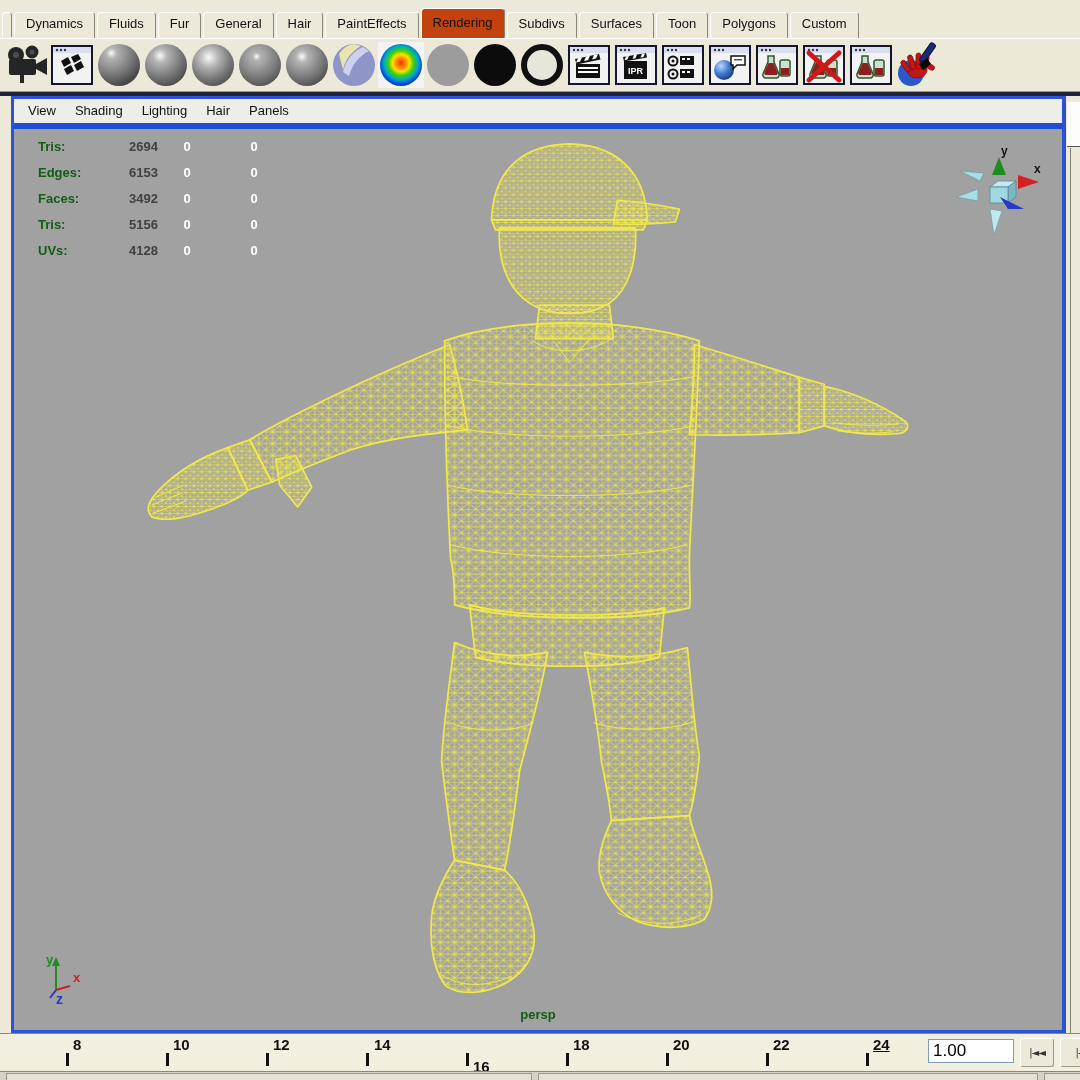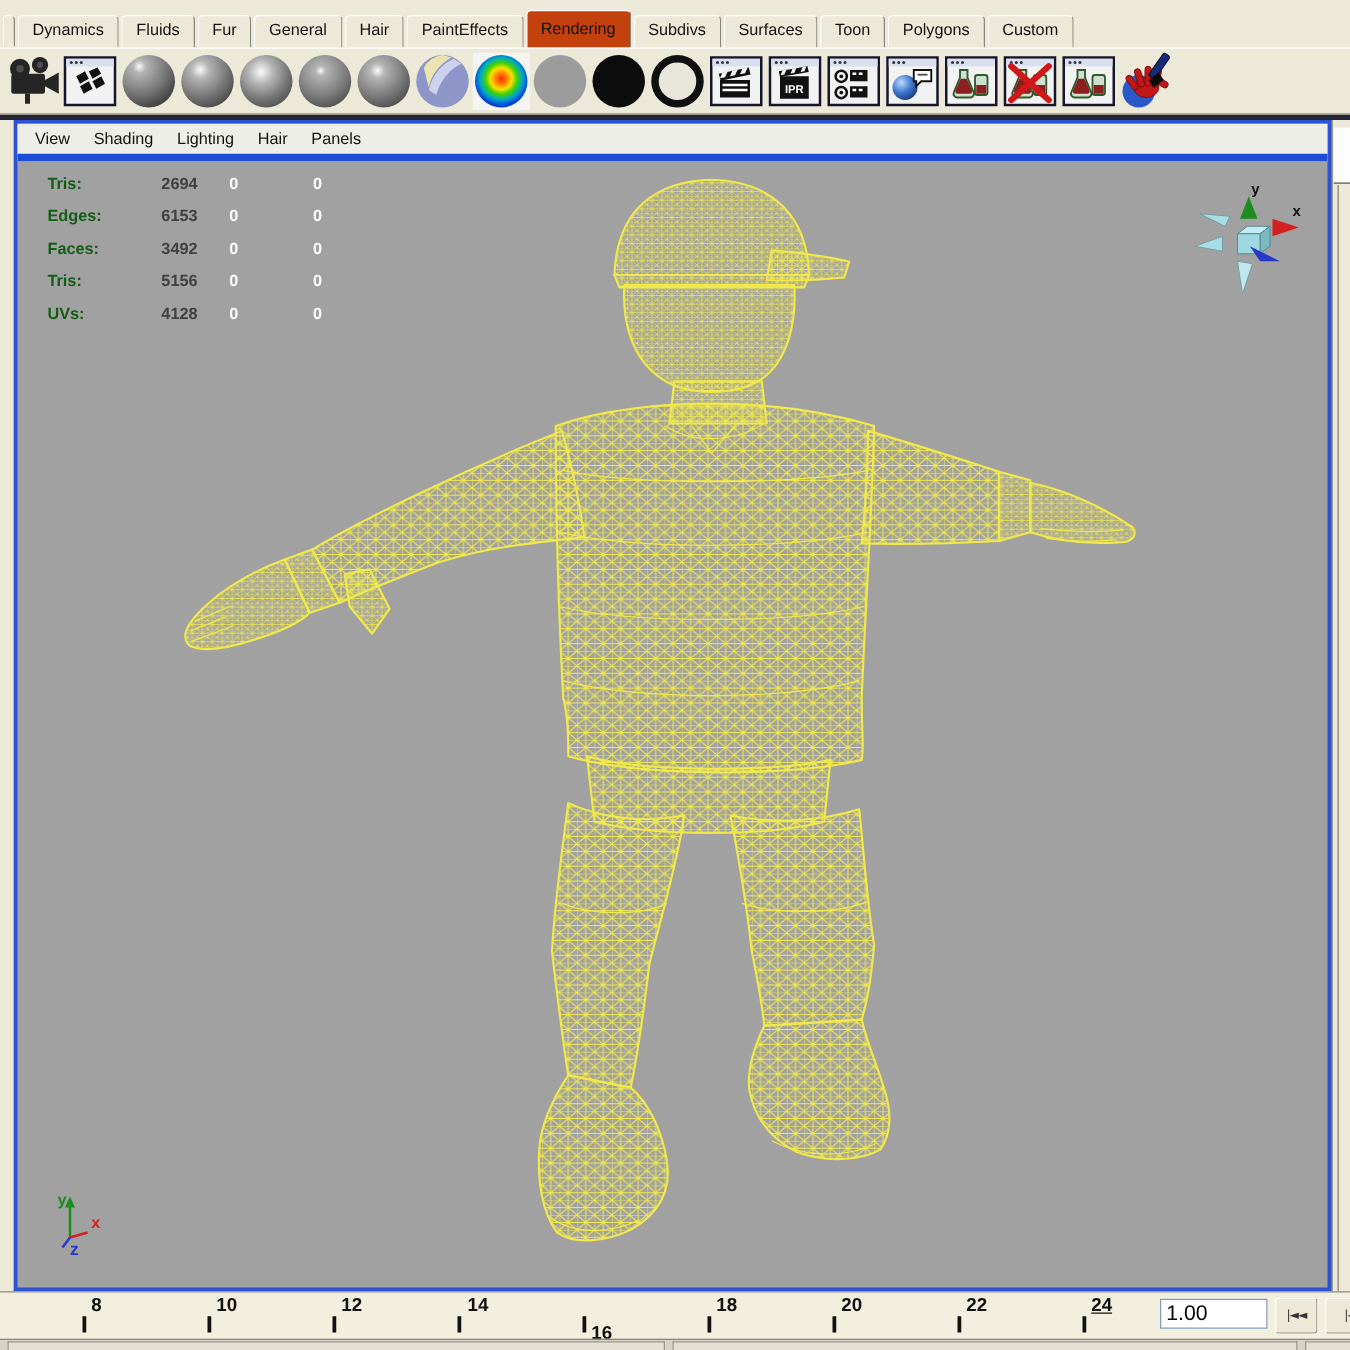--- a/index.html
+++ b/index.html
@@ -471,20 +471,21 @@
         <svg class="origin-axis" width="54" height="56" viewBox="0 0 54 56">
           <line x1="16" y1="40" x2="16" y2="14" stroke="#1f8c1f" stroke-width="2"></line>
           <polygon points="12,16 20,16 16,7" fill="#1f8c1f"></polygon>
           <line x1="16" y1="40" x2="30" y2="36" stroke="#d42020" stroke-width="2"></line>
           <line x1="16" y1="40" x2="10" y2="48" stroke="#2838c8" stroke-width="2"></line>
           <text x="6" y="14" font-size="13" font-weight="bold" fill="#1f8c1f">y</text>
           <text x="33" y="32" font-size="13" font-weight="bold" fill="#d42020">x</text>
           <text x="16" y="54" font-size="14" font-weight="bold" fill="#2838c8">z</text>
         </svg>
 
+        <div class="cam-label">persp</div>
       </div>
     </div>
 
     <div class="right-sliver">
       <div class="white-top"></div>
       <div class="inner-line"></div>
     </div>
   </div>
 
   <div class="timeline" id="timeline">

